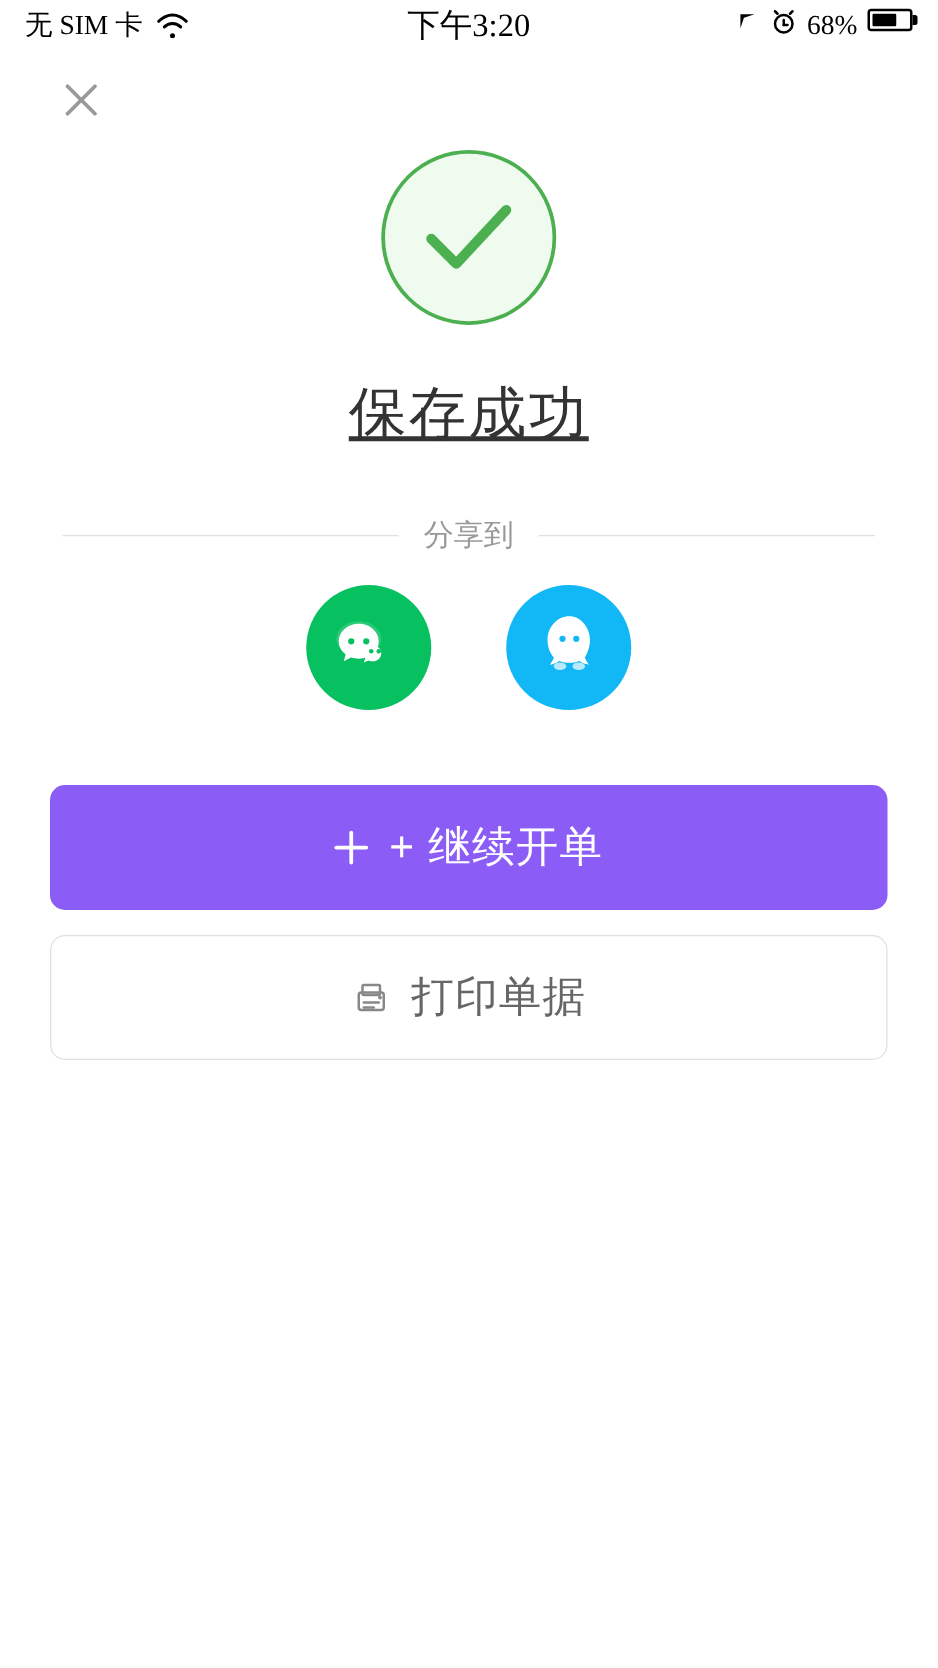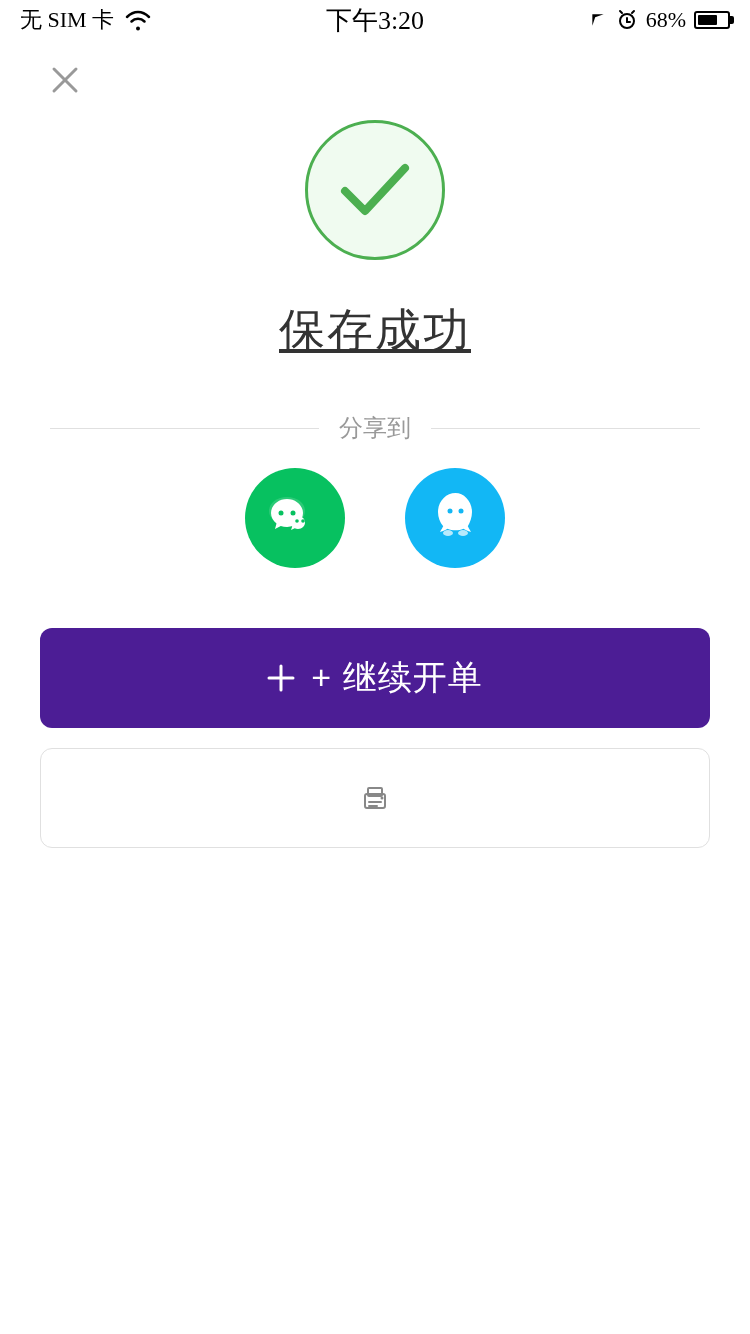--- a/index.html
+++ b/index.html
@@ -40,21 +40,20 @@
     .status-bar-center {
       font-size: 26px;
       font-weight: 500;
       position: absolute;
       left: 50%;
       transform: translateX(-50%);
     }
 
     .status-bar-right {
       display: flex;
-      align-items: center;
       gap: 8px;
       font-size: 22px;
     }
 
     .battery-icon {
       width: 36px;
       height: 18px;
       border: 2px solid #000;
       border-radius: 3px;
       position: relative;
@@ -190,21 +189,21 @@
       width: 100%;
       padding: 0 40px;
       display: flex;
       flex-direction: column;
       gap: 20px;
     }
 
     .btn-primary {
       width: 100%;
       height: 100px;
-      background: #4c1d95;
+      background: #8b5cf6;
       border: none;
       border-radius: 12px;
       font-size: 34px;
       color: #fff;
       display: flex;
       align-items: center;
       justify-content: center;
       gap: 16px;
       cursor: pointer;
       letter-spacing: 1px;
@@ -316,18 +315,19 @@
     </button>
 
     <button class="btn-secondary">
       <svg width="32" height="32" viewBox="0 0 32 32" fill="none">
         <rect x="6" y="12" width="20" height="14" rx="2" stroke="#888" stroke-width="2" fill="none"></rect>
         <rect x="9" y="19" width="14" height="2" fill="#888" rx="1"></rect>
         <rect x="9" y="23" width="10" height="2" fill="#888" rx="1"></rect>
         <rect x="9" y="6" width="14" height="8" rx="1" stroke="#888" stroke-width="2" fill="none"></rect>
         <circle cx="23" cy="16" r="1.5" fill="#888"></circle>
       </svg>
+      <span>打印单据</span>
     </button>
 
 
   </div>
 
 </div>
 
 </body></html>

